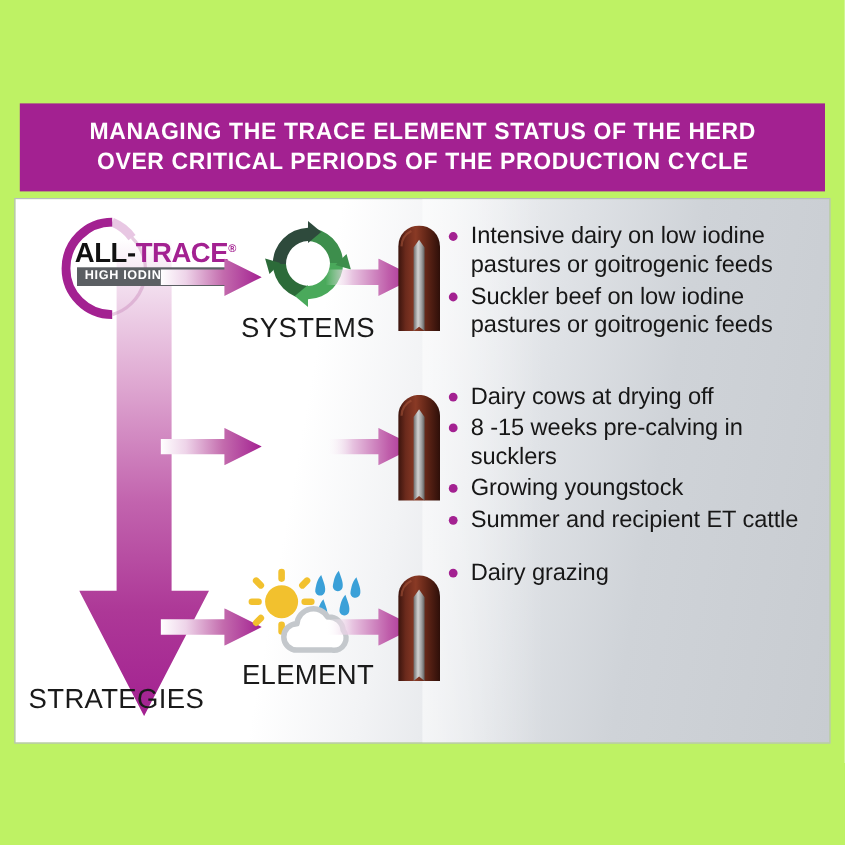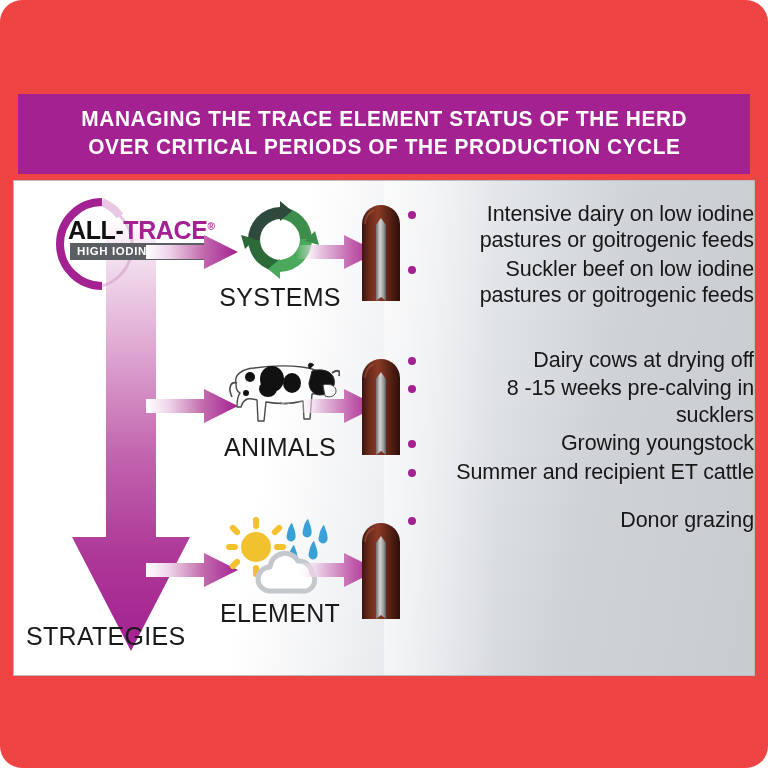--- a/index.html
+++ b/index.html
@@ -2,21 +2,21 @@
 <html><head>
 <meta charset="utf-8">
 <style>
   html,body{margin:0;padding:0;}
   body{
     width:768px;height:768px;
     background:#ffffff;
     font-family:"Liberation Sans", sans-serif;
     overflow:hidden;
   }
-  #canvas{position:relative;width:768px;height:768px;background:#ef4444;border-radius:22px;}
+  #canvas{position:relative;width:768px;height:768px;background:#bef264;}
 
   
   #header-bar{
     position:absolute;left:18px;top:94px;width:732px;height:80px;
     background:#A32191;
     display:flex;flex-direction:column;align-items:center;justify-content:center;
   }
   #header-bar .hline{
     color:#ffffff;
     font-size:21.5px;
@@ -75,21 +75,21 @@
   .icon-block{position:absolute;text-align:center;}
   .icon-label{
     font-size:25px;font-weight:normal;color:#1a1a1a;letter-spacing:0.3px;
     font-family:"Liberation Sans", sans-serif;white-space:nowrap;
   }
 
   
   .bolus{position:absolute;width:38px;height:98px;}
 
   
-  .bullets{position:absolute;left:390px;width:350px;text-align:right;}
+  .bullets{position:absolute;left:390px;width:350px;}
   .bullets ul{margin:0;padding:0;list-style:none;}
   .bullets li{
     position:relative;
     padding-left:24px;
     font-size:21.5px;
     line-height:1.23;
     color:#171717;
     margin-bottom:2px;
     letter-spacing:-0.1px;
   }
@@ -220,46 +220,20 @@
           <linearGradient id="ag2" x1="0" y1="0" x2="1" y2="0">
             <stop offset="0%" stop-color="#ffffff"></stop>
             <stop offset="25%" stop-color="#eed4e9"></stop>
             <stop offset="62%" stop-color="#c36bad"></stop>
             <stop offset="100%" stop-color="#A32191"></stop>
           </linearGradient>
         </defs>
         <path d="M0,10 L58,10 L58,0 L92,17 L58,34 L58,24 L0,24 Z" fill="url(#ag2)"></path>
       </svg>
 
-      <div class="icon-block" style="left:192px;top:4px;width:148px;">
-        <svg width="120" height="76" viewBox="0 0 120 76">
-
-          <path d="M16,30 C14,22 22,16 34,15 C48,13 66,12 82,14 C92,15 100,18 104,24
-                   C107,29 106,34 103,37 C100,40 96,41 92,41
-                   L90,66 L84,66 L83,48 C72,51 58,51 46,49 L44,68 L38,68 L37,47
-                   C30,45 24,44 21,54 L17,54 C17,44 20,40 20,40 C16,38 16,34 16,30 Z" fill="#FDFDFD" stroke="#4A4A4A" stroke-width="1.4" stroke-linejoin="round"></path>
-
-          <ellipse cx="52" cy="26" rx="12" ry="13" fill="#111111"></ellipse>
-          <ellipse cx="48" cy="36" rx="9" ry="8" fill="#111111"></ellipse>
-          <ellipse cx="72" cy="30" rx="9" ry="10" fill="#111111"></ellipse>
-          <ellipse cx="30" cy="24" rx="5" ry="5" fill="#111111"></ellipse>
-          <ellipse cx="26" cy="40" rx="3" ry="3" fill="#111111"></ellipse>
-
-          <path d="M92,18 C102,15 112,18 114,26 C116,34 110,42 100,42 C93,42 89,36 89,30 Z" fill="#111111" stroke="#2A2A2A" stroke-width="1"></path>
-          <path d="M103,32 C110,30 116,33 116,38 C116,43 110,45 105,43 Z" fill="#FDFDFD" stroke="#4A4A4A" stroke-width="1"></path>
-
-          <path d="M112,20 C118,16 121,18 119,23" fill="none" stroke="#4A4A4A" stroke-width="2"></path>
-          <path d="M90,16 C86,11 90,8 94,12" fill="#111111" stroke="#2A2A2A" stroke-width="1"></path>
-
-          <path d="M17,30 C10,28 8,36 12,44" fill="none" stroke="#4A4A4A" stroke-width="1.6"></path>
-
-          <path d="M60,49 C64,52 68,52 70,49" fill="none" stroke="#9A9A9A" stroke-width="1.2"></path>
-        </svg>
-        <div class="icon-label">ANIMALS</div>
-      </div>
 
       <svg class="sm-arrow" style="left:282px;top:40px;width:82px;height:34px;" viewBox="0 0 82 34">
         <defs>
           <linearGradient id="ag2b" x1="0" y1="0" x2="1" y2="0">
             <stop offset="0%" stop-color="#ffffff" stop-opacity="0"></stop>
             <stop offset="30%" stop-color="#e7c3e0"></stop>
             <stop offset="70%" stop-color="#bf5daa"></stop>
             <stop offset="100%" stop-color="#A32191"></stop>
           </linearGradient>
         </defs>
@@ -339,21 +313,21 @@
       </svg>
 
       <svg class="bolus" style="left:348px;top:12px;" viewBox="0 0 38 98">
         <path d="M0,19 A19,19 0 0 1 38,19 L38,96 L0,96 Z" fill="url(#bol)"></path>
         <path d="M14,20 L19,13 L24,20 L24,96 L19,92 L14,96 Z" fill="url(#core)"></path>
         <path d="M3,19 A16,16 0 0 1 12,5" fill="none" stroke="#A9553A" stroke-width="2" opacity="0.55"></path>
       </svg>
 
       <div class="bullets" style="top:-4px;">
         <ul>
-          <li>Donor grazing</li>
+          <li>Dairy grazing</li>
         </ul>
       </div>
     </div>
 
     <div id="strategies-label">STRATEGIES</div>
 
   </div>
 </div>
 
 </body></html>

